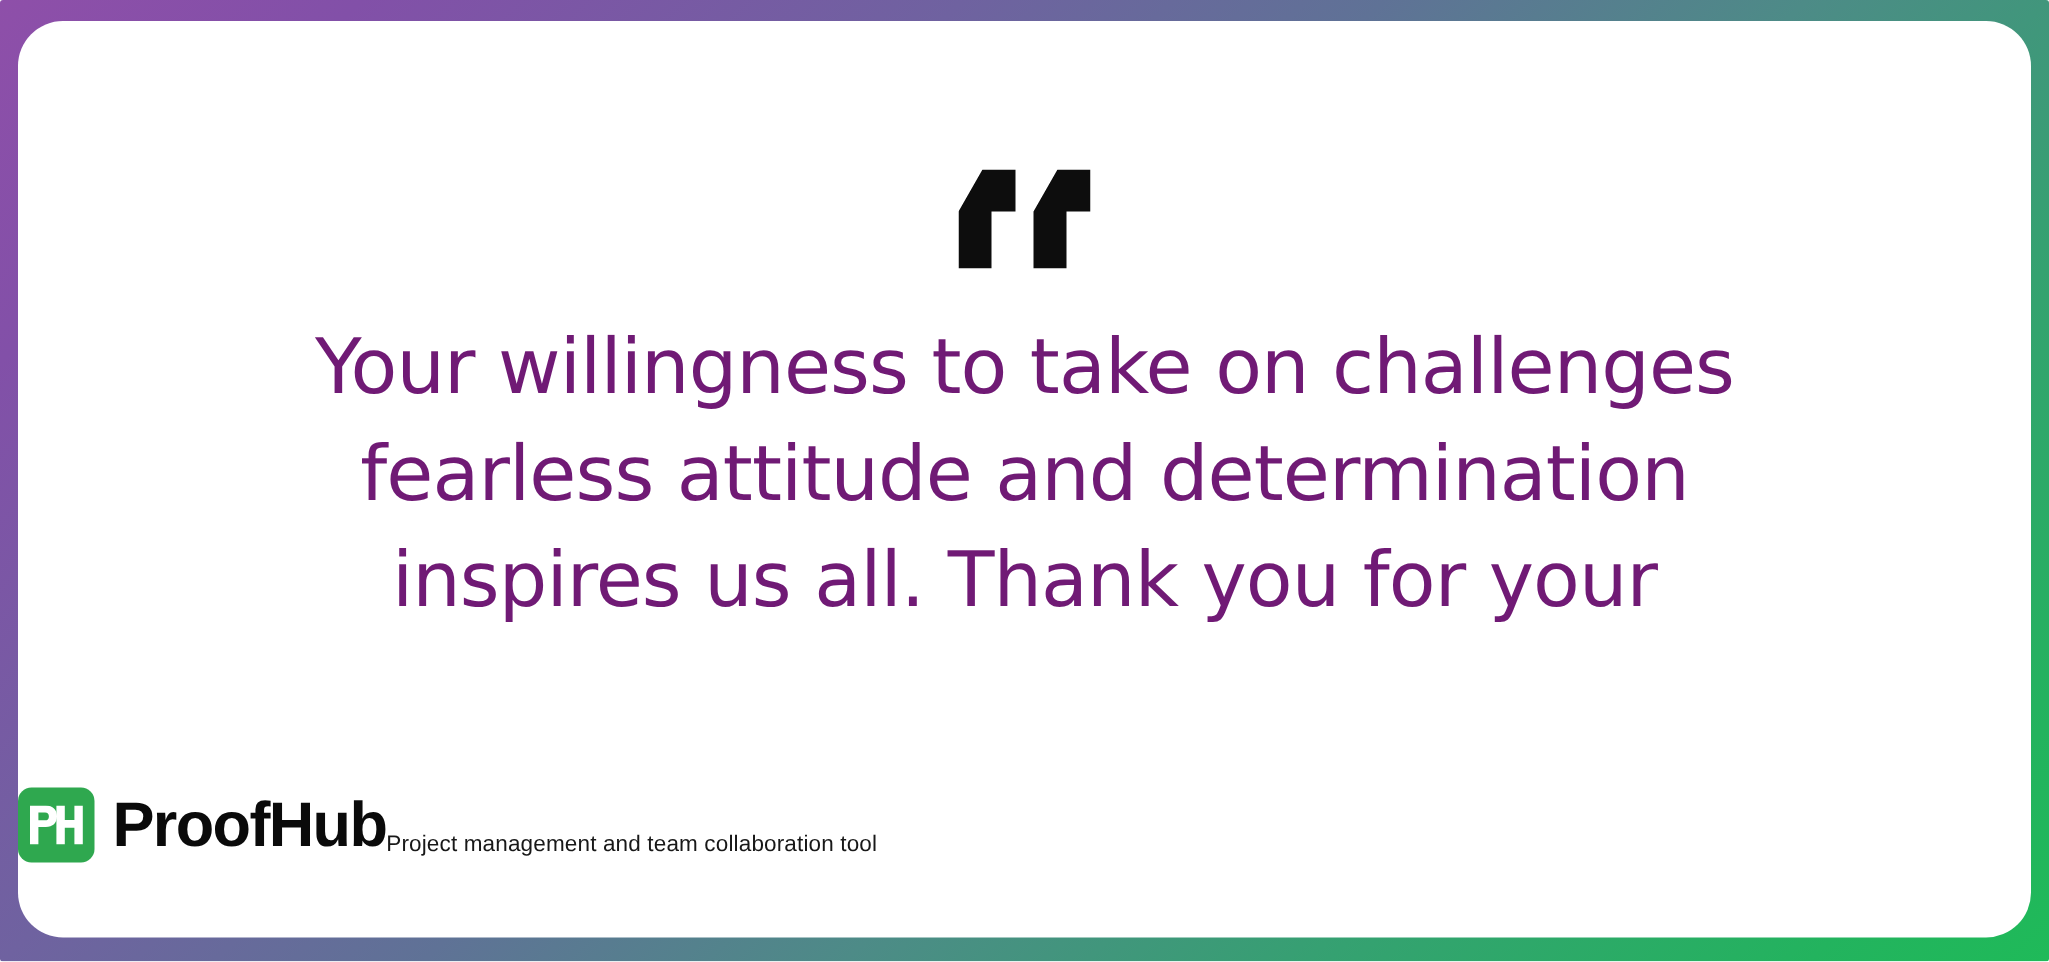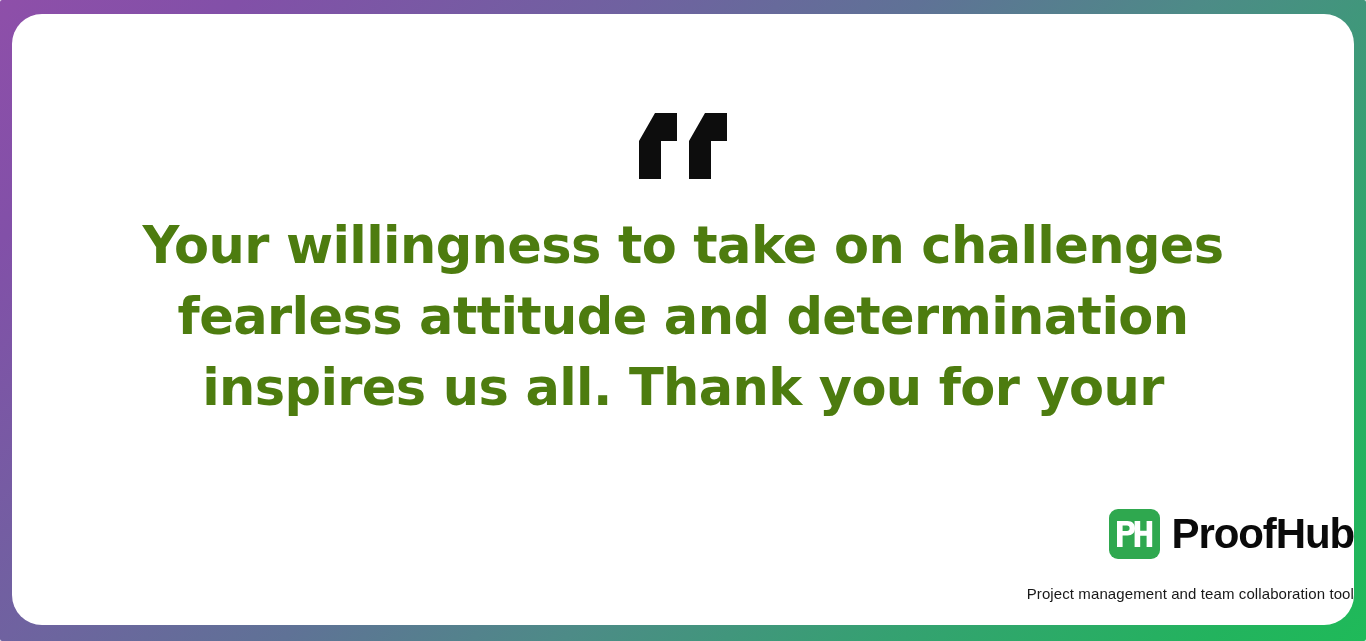--- a/index.html
+++ b/index.html
@@ -68,37 +68,37 @@
   
   .quote-text {
     position: absolute;
     left: 0;
     right: 0;
     top: 196px;
     text-align: center;
     font-family: "DejaVu Sans", "Liberation Sans", sans-serif;
     font-size: 51px;
     line-height: 71px;
-    font-weight: 700;
+    font-weight: 400;
     letter-spacing: -0.6px;
-    color: #4d7c0f;
+    color: #701a75;
     padding: 0 100px;
     box-sizing: border-box;
   }
   .quote-line { display: block; white-space: nowrap; }
 
   
   .logo-block {
     position: absolute;
     left: 0;
     right: 0;
-    top: 494px;
+    top: 510px;
     display: flex;
-    flex-direction: column;
-    align-items: flex-end;
+    flex-direction: row;
+    align-items: center;
   }
 
   .logo-row {
     display: flex;
     align-items: center;
     gap: 12px;
     height: 52px;
   }
 
   .logo-badge {

